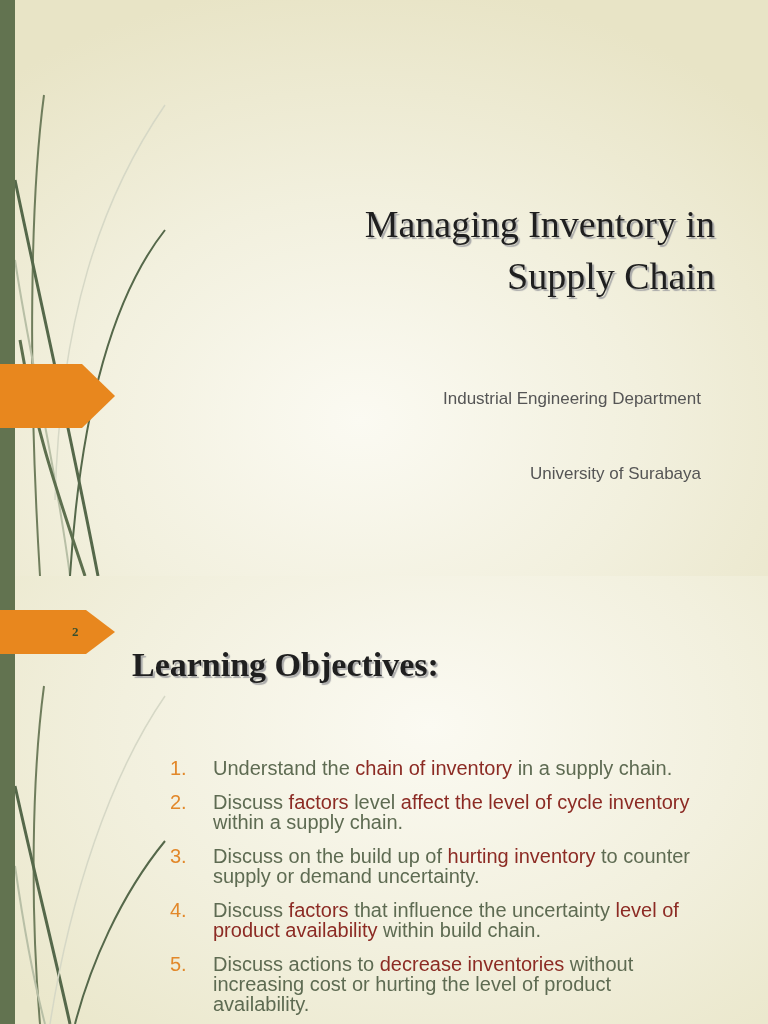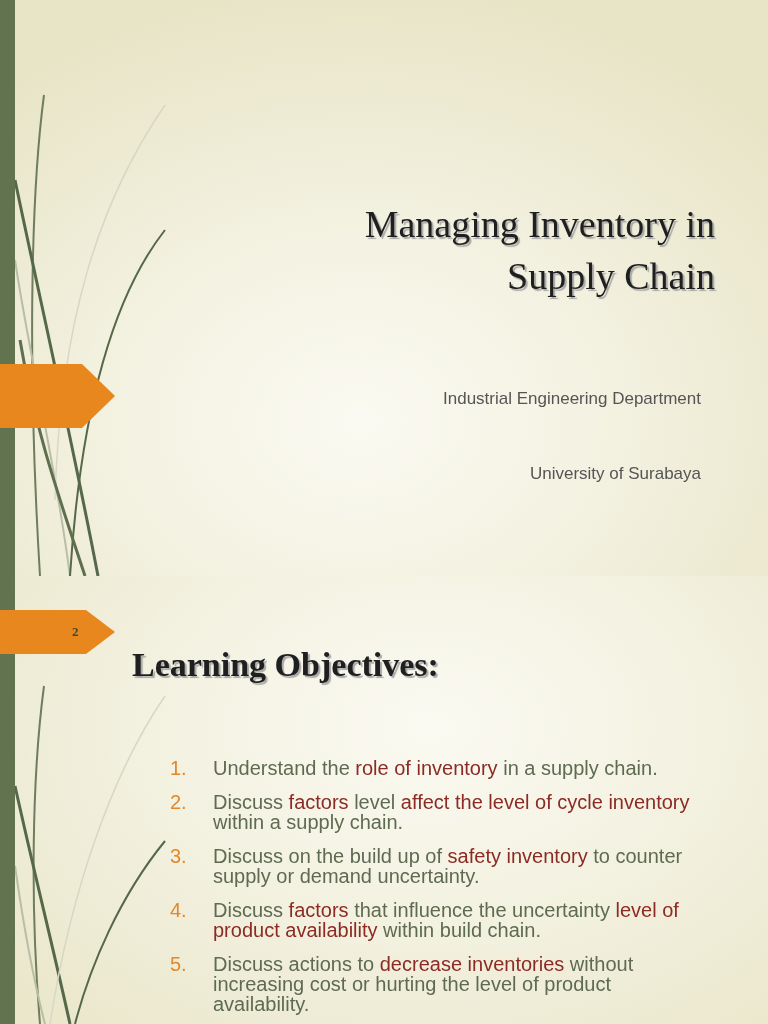--- a/index.html
+++ b/index.html
@@ -55,29 +55,29 @@
     <path d="M165 265 C 120 320, 90 390, 75 448" stroke="#55684a" stroke-width="2" fill="none"></path>
   </svg>
   <div class="sidebar"></div>
   <div class="tab tab2"></div>
   <div class="slide-num">2</div>
   <div class="obj-title">Learning Objectives:</div>
 
   <ul class="obj-list">
     <li class="obj-item">
       <span class="obj-num">1.</span>
-      <span>Understand the </span><span class="hl">role of inventory</span><span> in a supply chain.</span>
+      <span>Understand the </span><span class="hl">chain of inventory</span><span> in a supply chain.</span>
     </li>
     <li class="obj-item">
       <span class="obj-num">2.</span>
       <span>Discuss </span><span class="hl">factors</span><span> level </span><span class="hl">affect the level of cycle inventory</span><span> within a supply chain.</span>
     </li>
     <li class="obj-item">
       <span class="obj-num">3.</span>
-      <span>Discuss on the build up of </span><span class="hl">safety inventory</span><span> to counter supply or demand uncertainty.</span>
+      <span>Discuss on the build up of </span><span class="hl">hurting inventory</span><span> to counter supply or demand uncertainty.</span>
     </li>
     <li class="obj-item">
       <span class="obj-num">4.</span>
       <span>Discuss </span><span class="hl">factors</span><span> that influence the uncertainty </span><span class="hl">level of product availability</span><span> within build chain.</span>
     </li>
     <li class="obj-item">
       <span class="obj-num">5.</span>
       <span>Discuss actions to </span><span class="hl">decrease inventories</span><span> without increasing cost or hurting the level of product availability.</span>
     </li>
   </ul>

